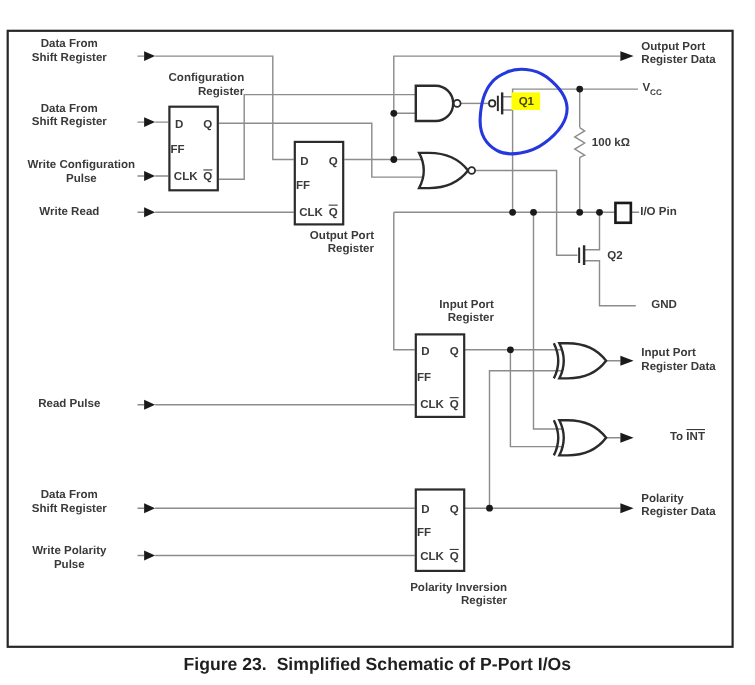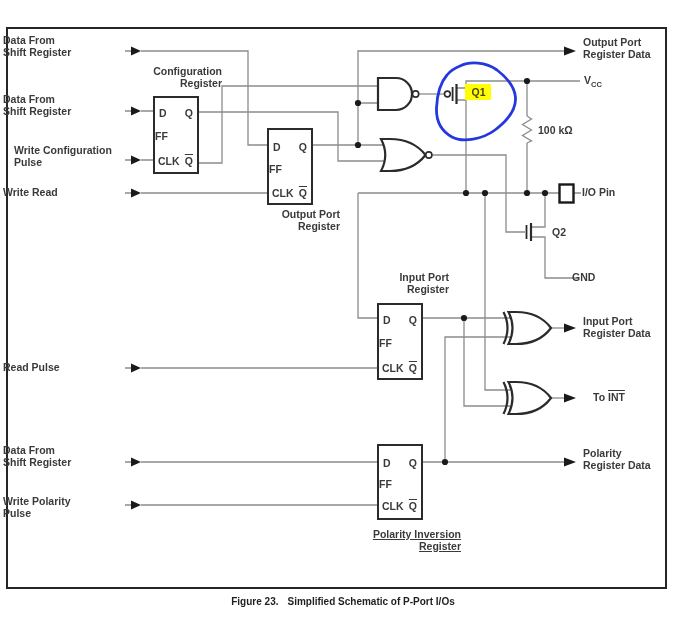--- a/index.html
+++ b/index.html
@@ -5,36 +5,36 @@
   html,body{margin:0;padding:0;background:#ffffff;}
   #stage{position:relative;width:686px;height:623px;background:#ffffff;overflow:hidden;
          font-family:"Liberation Sans",sans-serif;}
   #frame{position:absolute;left:6px;top:27px;width:661px;height:562px;
          border:2px solid #262626;box-sizing:border-box;}
   svg{position:absolute;left:0;top:0;}
   #base-svg{z-index:1;}
   #annotation-svg{z-index:2;pointer-events:none;}
   .lbl{position:absolute;z-index:3;font-size:10.5px;font-weight:bold;color:#3a3a3a;
        line-height:11.5px;white-space:nowrap;}
-  .r{text-align:left;}
+  .r{text-align:center;}
   .c{text-align:right;}
   .ovl{text-decoration:overline;}
   sub{font-size:7.5px;}
   .ff-box{position:absolute;z-index:3;border:2.4px solid #2b2b2b;background:transparent;
           box-sizing:border-box;}
   .ff-box span{position:absolute;font-size:10.5px;font-weight:bold;color:#3a3a3a;}
   .pin-d{left:4px;}
   .pin-q{right:4px;}
   .pin-clk{left:3px;}
   .pin-qb{right:4px;}
   .pin-ff{left:0;right:0;text-align:left;}
   #q1-chip{position:absolute;z-index:4;left:466px;top:84px;width:25px;height:16px;
            text-align:center;font-size:10.5px;font-weight:bold;color:#4a4410;line-height:16px;}
   #caption{position:absolute;z-index:3;left:0;top:596px;width:686px;text-align:center;
-           font-size:10px;font-weight:bold;color:#1f1f1f;}
+           font-size:16px;font-weight:bold;color:#1f1f1f;}
   #caption .gap{padding-left:9px;}
 </style>
 </head>
 <body>
 
 <div id="stage">
   <div id="frame"></div>
 
   <svg id="base-svg" width="686" height="623" viewBox="0 0 686 623">
 
@@ -166,21 +166,21 @@
     <div>Register</div>
   </div>
   <div class="lbl c" style="left:240px;top:209px;width:100px;">
     <div>Output Port</div>
     <div>Register</div>
   </div>
   <div class="lbl c" style="left:349px;top:272px;width:100px;">
     <div>Input Port</div>
     <div>Register</div>
   </div>
-  <div class="lbl c" style="left:337px;top:529px;width:124px;text-decoration:underline;">
+  <div class="lbl c" style="left:337px;top:529px;width:124px;">
     <div>Polarity Inversion</div>
     <div>Register</div>
   </div>
 
   <div class="lbl r" style="left:3px;top:35px;width:120px;">
     <div>Data From</div>
     <div>Shift Register</div>
   </div>
   <div class="lbl r" style="left:3px;top:94px;width:120px;">
     <div>Data From</div>
@@ -208,26 +208,26 @@
   <div class="lbl" style="left:583px;top:37px;">
     <div>Output Port</div>
     <div>Register Data</div>
   </div>
   <div class="lbl" style="left:584px;top:75px;">
     <span>V</span><sub>CC</sub>
   </div>
   <div class="lbl" style="left:538px;top:125px;">100 kΩ</div>
   <div class="lbl" style="left:582px;top:187px;">I/O Pin</div>
   <div class="lbl" style="left:552px;top:227px;">Q2</div>
-  <div class="lbl" style="left:572px;top:272px;">GND</div>
+  <div class="lbl" style="left:592px;top:272px;">GND</div>
   <div class="lbl" style="left:583px;top:316px;">
     <div>Input Port</div>
     <div>Register Data</div>
   </div>
-  <div class="lbl" style="left:593px;top:392px;">
+  <div class="lbl" style="left:609px;top:392px;">
     <span>To </span><span class="ovl">INT</span>
   </div>
   <div class="lbl" style="left:583px;top:448px;">
     <div>Polarity</div>
     <div>Register Data</div>
   </div>
 
   <div id="caption">
     <span>Figure 23.</span><span class="gap">Simplified Schematic of P-Port I/Os</span>
   </div>

